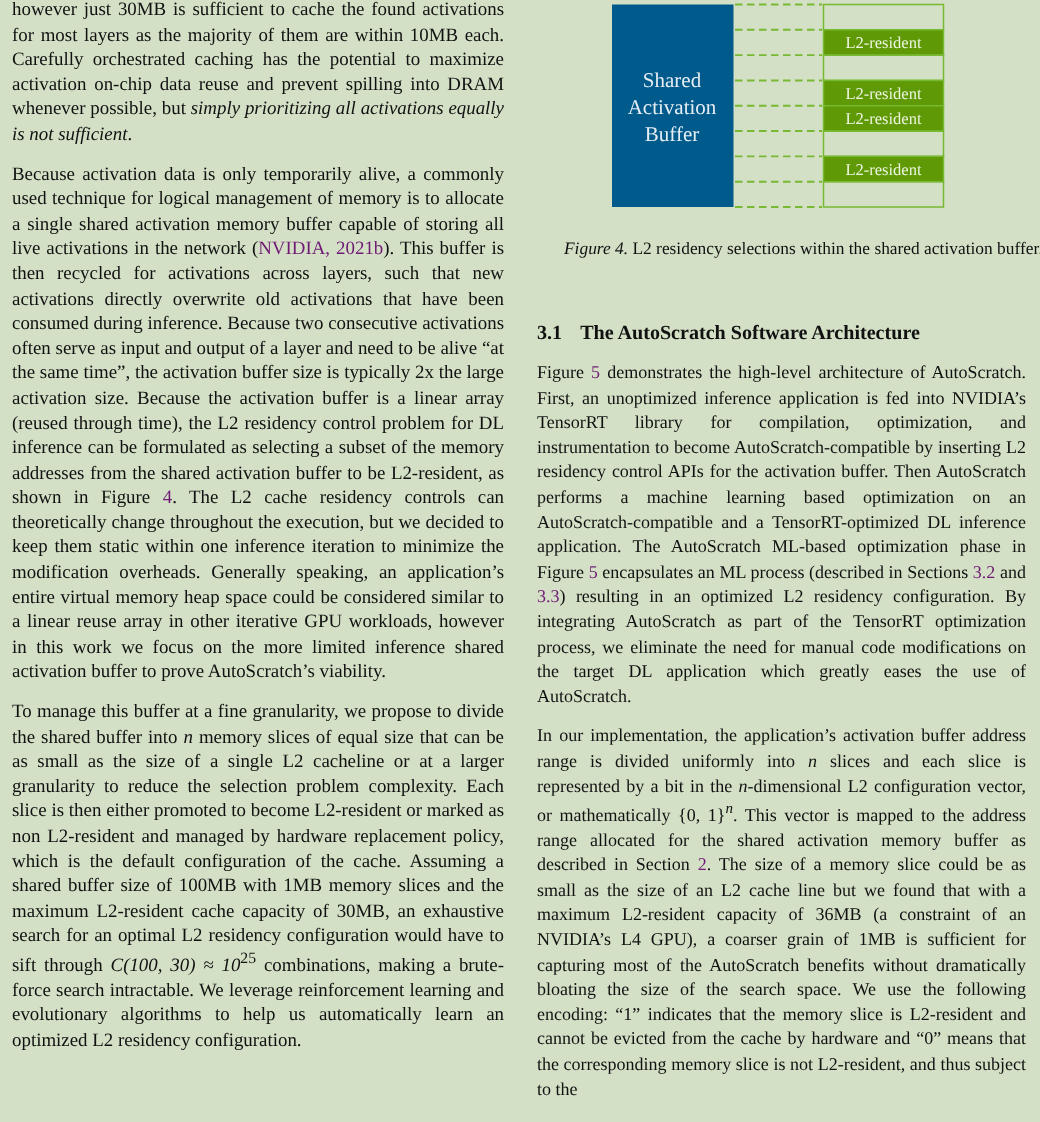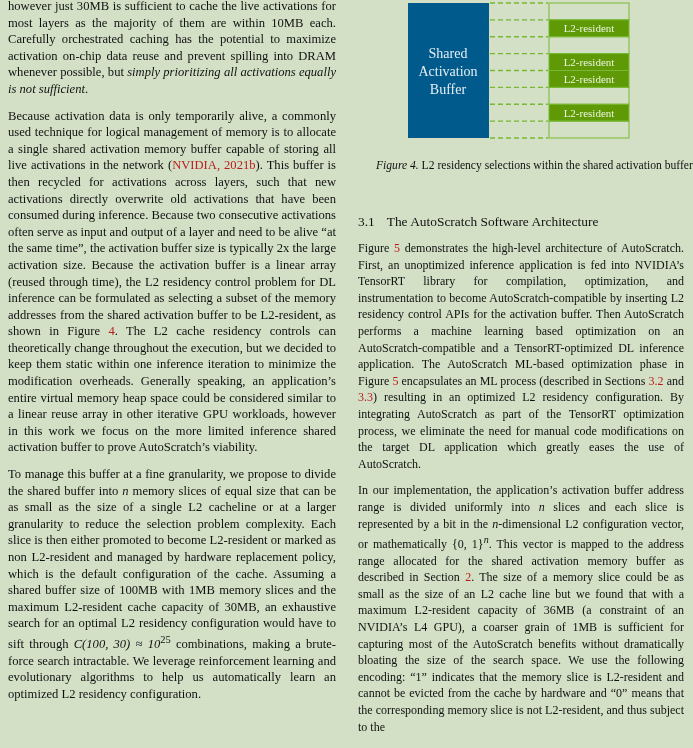--- a/index.html
+++ b/index.html
@@ -6,33 +6,33 @@
   body {
     width:693px; height:748px; overflow:hidden;
     background:#d3e0c6;
     font-family:"Liberation Serif", serif;
     color:#111;
     position:relative;
   }
   .col { position:absolute; top:0; font-size:12.6px; line-height:16.6px; text-align:justify; }
   .left { left:8px; width:328px; top:-2px; }
   p { margin:0 0 10px 0; }
-  .cite { color:#b91c1c; }
+  .cite { color:#701a75; }
   em { font-style:italic; }
   .fig { position:absolute; left:0; top:0; width:693px; height:150px; }
   .caption { position:absolute; left:376px; top:158px; width:326px; font-size:11.6px; line-height:16px; text-align:justify; }
-  .section { position:absolute; left:358px; top:214px; font-weight:normal; font-size:13.4px; }
+  .section { position:absolute; left:358px; top:214px; font-weight:bold; font-size:13.4px; }
   .section .num { margin-right:12px; }
   .right-body { position:absolute; left:358px; top:240px; width:326px; font-size:12px; line-height:16.6px; text-align:justify; }
 </style>
 </head>
 <body>
 
 <div class="col left">
-  <p><span>however just 30MB is sufficient to cache the live activations for most layers as the majority of them are within 10MB each. Carefully orchestrated caching has the potential to maximize activation on-chip data reuse and prevent spilling into DRAM whenever possible, but </span><em>simply prioritizing all activations equally is not sufficient</em><span>.</span></p>
+  <p><span>however just 30MB is sufficient to cache the found activations for most layers as the majority of them are within 10MB each. Carefully orchestrated caching has the potential to maximize activation on-chip data reuse and prevent spilling into DRAM whenever possible, but </span><em>simply prioritizing all activations equally is not sufficient</em><span>.</span></p>
   <p><span>Because activation data is only temporarily alive, a commonly used technique for logical management of memory is to allocate a single shared activation memory buffer capable of storing all live activations in the network (</span><a class="cite">NVIDIA, 2021b</a><span>). This buffer is then recycled for activations across layers, such that new activations directly overwrite old activations that have been consumed during inference. Because two consecutive activations often serve as input and output of a layer and need to be alive “at the same time”, the activation buffer size is typically  2x the large activation size. Because the activation buffer is a linear array (reused through time), the L2 residency control problem for DL inference can be formulated as selecting a subset of the memory addresses from the shared activation buffer to be L2-resident, as shown in Figure </span><a class="cite">4</a><span>. The L2 cache residency controls can theoretically change throughout the execution, but we decided to keep them static within one inference iteration to minimize the modification overheads. Generally speaking, an application’s entire virtual memory heap space could be considered similar to a linear reuse array in other iterative GPU workloads, however in this work we focus on the more limited inference shared activation buffer to prove AutoScratch’s viability.</span></p>
   <p><span>To manage this buffer at a fine granularity, we propose to divide the shared buffer into </span><em>n</em><span> memory slices of equal size that can be as small as the size of a single L2 cacheline or at a larger granularity to reduce the selection problem complexity. Each slice is then either promoted to become L2-resident or marked as non L2-resident and managed by hardware replacement policy, which is the default configuration of the cache. Assuming a shared buffer size of 100MB with 1MB memory slices and the maximum L2-resident cache capacity of 30MB, an exhaustive search for an optimal L2 residency configuration would have to sift through </span><em>C(100, 30) ≈ 10</em><sup>25</sup><span> combinations, making a brute-force search intractable. We leverage reinforcement learning and evolutionary algorithms to help us automatically learn an optimized L2 residency configuration.</span></p>
 </div>
 
 <svg class="fig" width="693" height="150" xmlns="http://www.w3.org/2000/svg">
   <rect id="buf" x="408" y="3" width="81" height="135" fill="#005b8c"></rect>
   <text id="buf-l0" x="448" y="58" text-anchor="middle" font-size="14" fill="#e6eef4" font-family="Liberation Serif, serif">Shared</text>
   <text id="buf-l1" x="448" y="76" text-anchor="middle" font-size="14" fill="#e6eef4" font-family="Liberation Serif, serif">Activation</text>
   <text id="buf-l2" x="448" y="94" text-anchor="middle" font-size="14" fill="#e6eef4" font-family="Liberation Serif, serif">Buffer</text>
   <g id="dashes">

